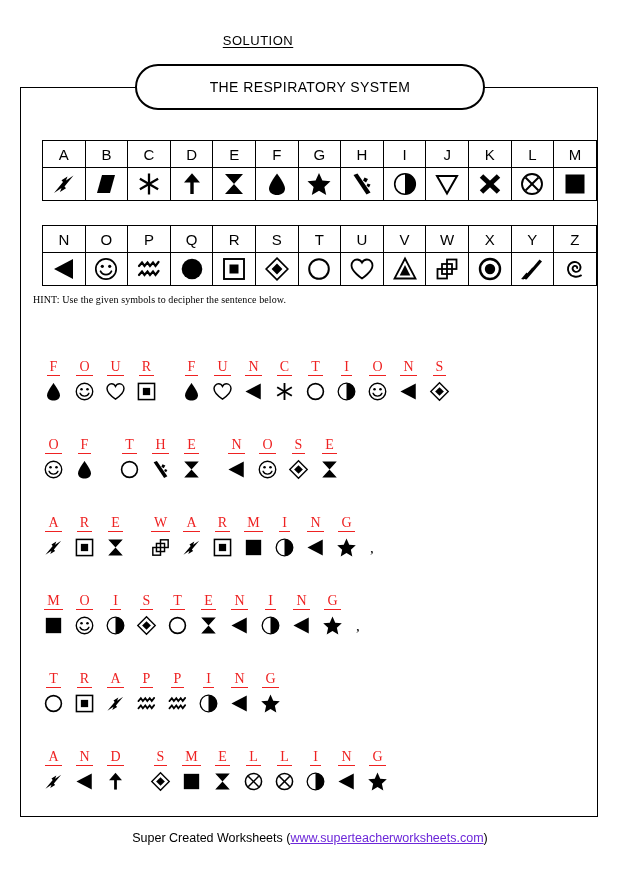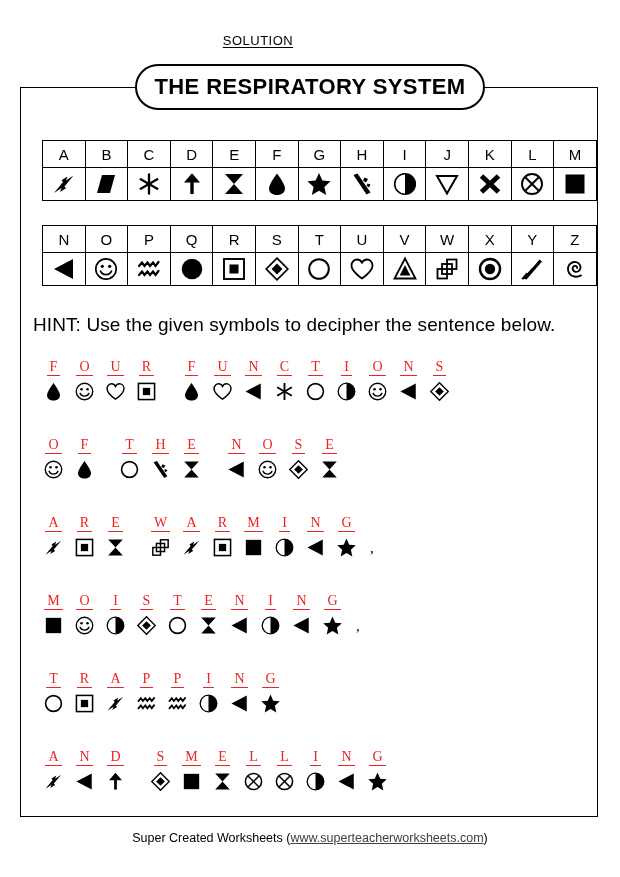--- a/index.html
+++ b/index.html
@@ -19,40 +19,40 @@
     border:1.6px solid #000;box-sizing:border-box;background:#fff;
   }
 
   #title-pill{
     position:absolute;left:135px;top:64px;width:350px;height:46px;
     border:2.2px solid #000;border-radius:24px;background:#fff;
     display:flex;align-items:center;justify-content:center;
     box-sizing:border-box;z-index:5;
   }
   #title-pill .t{
-    font-size:22px;font-weight:bold;letter-spacing:.4px;white-space:nowrap;
+    font-size:14px;font-weight:normal;letter-spacing:.4px;white-space:nowrap;
   }
 
   
   .key-table{
     position:absolute;left:42px;border-collapse:collapse;table-layout:fixed;
   }
   #key-table-1{top:140px;}
   #key-table-2{top:225px;}
   .key-table td{
     width:41.6px;height:30px;border:1.1px solid #000;
     text-align:center;vertical-align:middle;padding:0;
   }
   .key-table tr.letters td{font-size:15px;height:26px;}
   .key-table tr.symbols td{height:32px;}
   .sym-svg{display:block;margin:0 auto;}
 
   
   #hint{
-    position:absolute;left:33px;top:314px;font-size:19px;letter-spacing:.1px;
+    position:absolute;left:33px;top:294px;font-size:10px;letter-spacing:.1px;font-family:Liberation Serif, serif;
   }
 
   
   #crypto{position:absolute;left:38px;top:355px;width:540px;}
   .crypto-line{display:flex;align-items:flex-end;margin-bottom:30px;height:48px;}
   .word{display:flex;margin-right:14px;}
   .slot{width:31px;display:flex;flex-direction:column;align-items:center;}
   .slot .sol{
     color:#ee2222;font-size:14px;line-height:15px;
     border-bottom:1.2px solid #ee2222;padding:0 3px 1px 3px;margin-bottom:3px;
@@ -62,21 +62,21 @@
   .punct{
     align-self:flex-end;font-size:15px;padding-bottom:2px;margin-left:-6px;
     font-family:"Liberation Serif", serif;
   }
 
   
   #footer{
     position:absolute;left:0;top:830px;width:620px;text-align:center;
     font-size:12.5px;line-height:17px;
   }
-  #footer a{color:#404040;text-decoration:underline;}
+  #footer a{color:#6d28d9;text-decoration:underline;}
 </style>
 </head>
 <body>
 
 <div id="solution-label">
   <span>SOLUTION</span>
 </div>
 
 <div id="sheet-border"></div>
 

